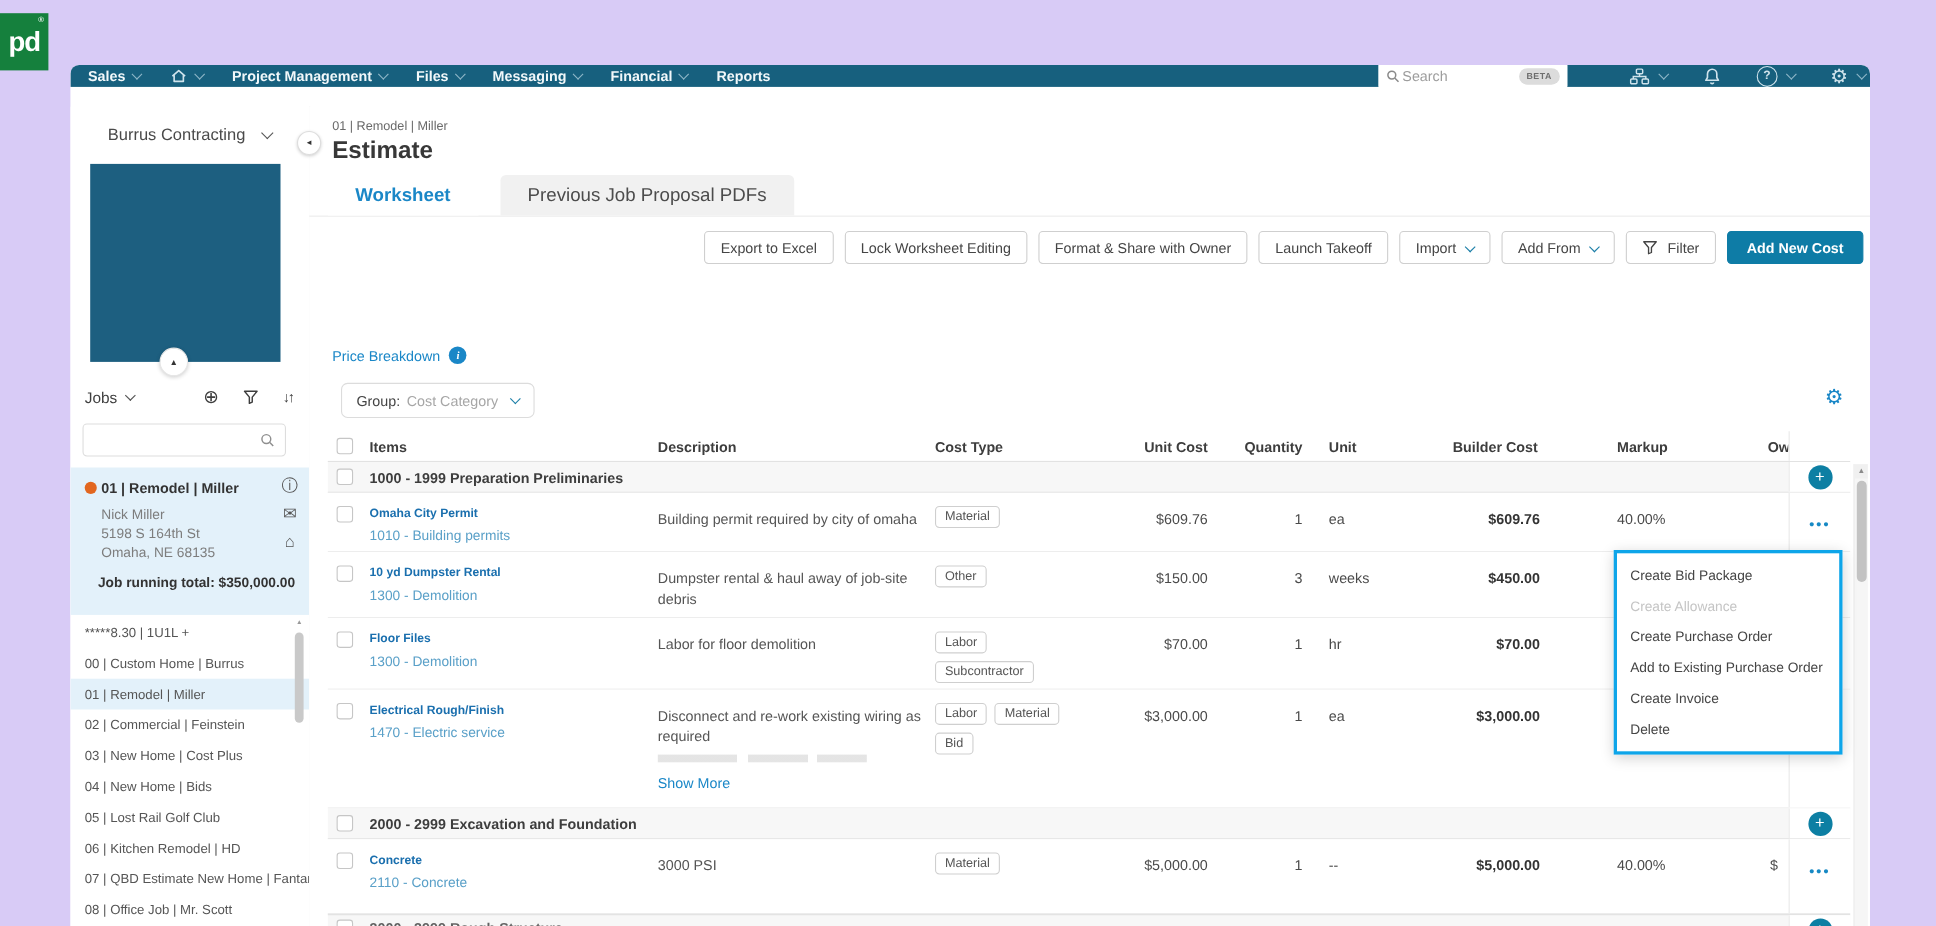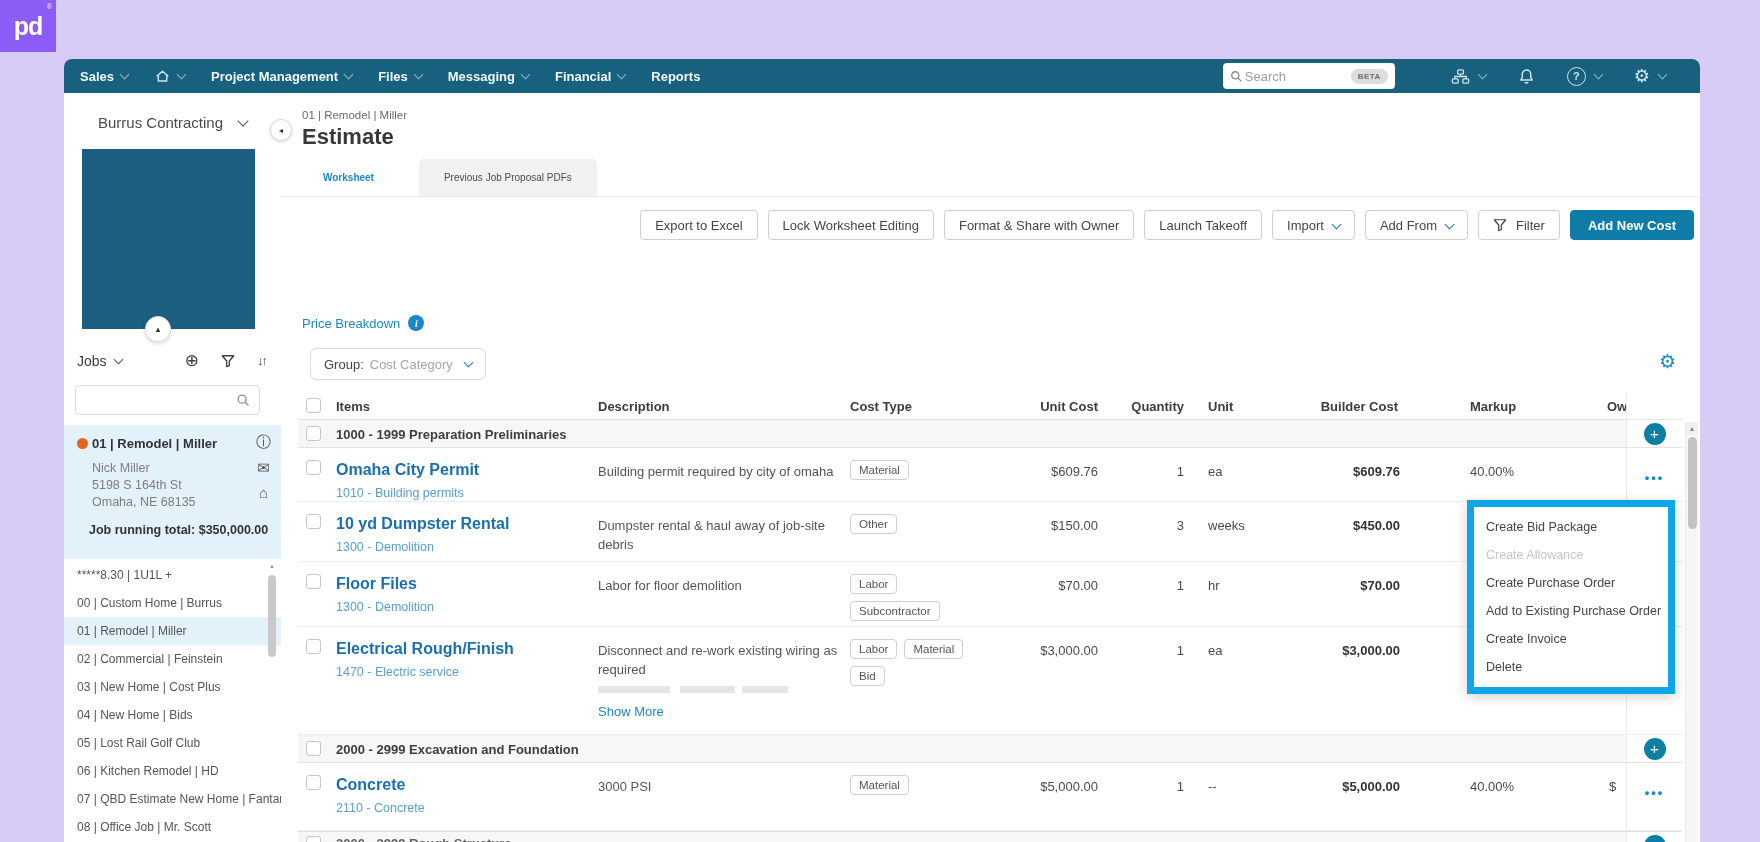--- a/index.html
+++ b/index.html
@@ -1,28 +1,28 @@
 <!DOCTYPE html>
 <html><head>
 <meta charset="utf-8">
 <style>
   html,body{margin:0;padding:0}
   .screen{position:relative;width:1760px;height:842px;background:#d8cbf6;overflow:hidden;
           font-family:"Liberation Sans",sans-serif;-webkit-font-smoothing:antialiased;color:#444}
   
-  .logobox{position:absolute;left:0;top:0;width:56px;height:52px;background:#8b5cf6;z-index:5;
+  .logobox{position:absolute;left:0;top:12px;width:44px;height:52px;background:#15803d;z-index:5;
            display:flex;align-items:center;justify-content:center}
   .logobox .pd{color:#fff;font-size:25px;font-weight:bold;letter-spacing:-1px}
   .logobox .reg{position:absolute;right:4px;top:3px;color:#fff;font-size:7px}
   
   .app{position:absolute;left:64px;top:59px;width:1636px;height:783px;background:#fff;
        border-radius:8px 8px 0 0;overflow:hidden}
   
-  nav{position:absolute;left:0;top:0;right:0;height:34px;background:#17607e;display:flex;
-      align-items:center;padding:0 34px 0 16px;box-sizing:border-box;gap:26px}
+  nav{position:absolute;left:0;top:0;right:0;height:20px;background:#17607e;display:flex;
+      align-items:center;padding:0 4px 0 16px;box-sizing:border-box;gap:26px}
   .nitem{display:flex;align-items:center;gap:7px;color:#f2f8fa;font-size:13px;font-weight:bold;cursor:pointer;white-space:nowrap}
   .chv{display:inline-block;width:6px;height:6px;border-right:1.6px solid currentColor;
        border-bottom:1.6px solid currentColor;transform:rotate(45deg);margin-top:-3px}
   .nitem .chv{color:#8fb7c8}
   .nicon{color:#cfe3ec;display:flex;align-items:center}
   .nsearch{margin-left:auto;width:172px;height:26px;background:#fff;border-radius:4px;display:flex;
            align-items:center;padding:0 7px;gap:6;box-sizing:border-box}
   .nsearch input{border:0;outline:0;flex:1;min-width:10px;font-size:13px;color:#555;font-family:inherit;background:transparent}
   .nsearch input::placeholder{color:#9d9d9d}
   .beta{background:#dcdcdc;color:#6e6e6e;font-size:8px;font-weight:bold;letter-spacing:.5px;
@@ -70,21 +70,21 @@
               white-space:nowrap;overflow:hidden}
   .joblist li.sel{background:#e3f1fa}
   .sscroll{position:absolute;right:5px;top:464px;width:8px}
   .ss-up{font-size:6px;color:#999;text-align:center;height:10px;line-height:10px}
   .ss-thumb{margin-top:4px;height:82px;background:#c9c9c9;border-radius:4px}
   
   main{position:absolute;left:217px;top:38px;right:0;bottom:0;background:#fff;overflow:hidden}
   .crumb{position:absolute;left:21px;top:12px;font-size:11.5px;color:#6a6a6a}
   .pgtitle{position:absolute;left:21px;top:27px;font-size:22px;font-weight:bold;color:#383838}
   .tabs{position:absolute;left:17px;top:62px;display:flex;z-index:2}
-  .tab{height:37px;line-height:37px;padding:0 25px;font-size:10px;border-radius:5px 5px 0 0;cursor:pointer}
+  .tab{height:37px;line-height:37px;padding:0 25px;font-size:17px;border-radius:5px 5px 0 0;cursor:pointer}
   .tab.active{background:#fff;color:#1a87c7;font-weight:bold}
   .tab.inactive{background:#f1f1f1;color:#4c4c4c;margin-left:20px}
   .tabline{position:absolute;left:0;right:0;top:99px;height:1px;background:#ececec}
   .toolbar{position:absolute;right:6px;top:113px;display:flex;gap:10px;align-items:center}
   .btn{height:30px;padding:0 14px;border:1px solid #cfcfcf;border-radius:4px;background:#fff;font-size:13px;
        color:#454545;display:flex;align-items:center;gap:9px;font-family:inherit;cursor:pointer;white-space:nowrap}
   .btn .chv{color:#1d7fa8;margin-top:-1px}
   .btn .ficon{color:#444;display:flex}
   .btn.primary{background:#0e7ca6;border-color:#0e7ca6;color:#fff;font-weight:bold;padding:12px 17px}
   .totals{position:absolute;left:21px;top:156px;display:flex}
@@ -112,41 +112,41 @@
   .thead .cbx{padding-top:6px}
   .grow{background:#f7f7f7;border-bottom:1px solid #e3e3e3;height:28px;box-sizing:border-box}
   .grow .cbx{padding-top:6px}
   .gtitle{grid-column:2/11;font-size:13px;font-weight:bold;color:#3d3d3d;padding-top:7px;white-space:nowrap;overflow:hidden}
   .grow.g3{height:40px;border-top:1px solid #e0e0e0}
   .grow.g3 .gtitle{padding-top:4px;opacity:.8}
   .grow.g3 .cbx{padding-top:4px}
   .trow{background:#fff;border-bottom:1px solid #ececec;box-sizing:border-box}
   .c{font-size:13px;color:#4a4a4a;box-sizing:border-box}
   .item{padding-top:13px}
-  .iname{display:block;font-weight:bold;color:#1a6fae;font-size:16px;cursor:pointer;white-space:nowrap}
+  .iname{display:block;font-weight:bold;color:#1a6fae;font-size:11px;cursor:pointer;white-space:nowrap}
   .icode{display:block;margin-top:7px;color:#5aa0c8;font-size:12.5px;cursor:pointer;white-space:nowrap}
   .desc{padding-top:14px;padding-right:10px;color:#555;line-height:19px}
   .smudge{height:7px;width:190px;margin-top:7px;opacity:.55;
           background:linear-gradient(90deg,#cfcfcf 0 38%,transparent 38% 43%,#cfcfcf 43% 72%,transparent 72% 76%,#cfcfcf 76% 100%)}
   .smore{display:inline-block;margin-top:9px;color:#1a87c7;font-size:13px;cursor:pointer}
   .tags{padding-top:12px;padding-right:14px;display:flex;flex-wrap:wrap;gap:7px;align-content:flex-start}
   .tag{border:1px solid #cfcfcf;border-radius:4px;padding:3px 8px;font-size:11.5px;color:#555;background:#fff;
        height:fit-content;white-space:nowrap}
   .num{padding-top:16px;text-align:right;padding-right:10px}
   .bnum{padding-top:16px;text-align:right;padding-right:8px;font-weight:bold;color:#333}
   .unit{padding-top:16px;padding-left:14px}
   .mk{padding-top:16px;padding-left:62px}
   .own{padding-top:16px;padding-left:46px;overflow:hidden;white-space:nowrap}
   .act{border-left:1px solid #e9e9e9;background:#fff;text-align:center;padding-top:20px;box-sizing:border-box}
   .grow .act{padding-top:3px}
   .dots{color:#1789c4;font-weight:bold;letter-spacing:2px;font-size:13px;cursor:pointer;line-height:1}
   .plus{width:22px;height:22px;border-radius:50%;background:#0d7fa3;color:#fff;font-size:15px;line-height:22px;
         text-align:center;display:inline-block;cursor:pointer}
   
-  .menu{position:absolute;left:1186px;top:403px;width:208px;background:#fff;border:7px solid #0ea5e9;
+  .menu{position:absolute;left:1186px;top:403px;width:208px;background:#fff;border:3px solid #0ea5e9;
         box-shadow:0 3px 12px rgba(0,0,0,.18);z-index:40;padding:6px 0;box-sizing:border-box}
   .mi{font-size:12.5px;color:#454545;padding:7px 12px;white-space:nowrap;cursor:pointer}
   .mi.dis{color:#c5c5c5;cursor:default}
   
   .vscroll{position:absolute;right:2px;top:325px;bottom:0;width:12px;background:#f6f6f6;border-left:1px solid #ececec}
   .sb-up{height:13px;background:#f0f0f0;color:#8a8a8a;font-size:7px;text-align:center;line-height:14px}
   .sb-thumb{margin:2px 1.5px 0 1.5px;height:92px;background:#c3c3c3;border-radius:5px}
   svg{display:block}
 </style>
 </head>

